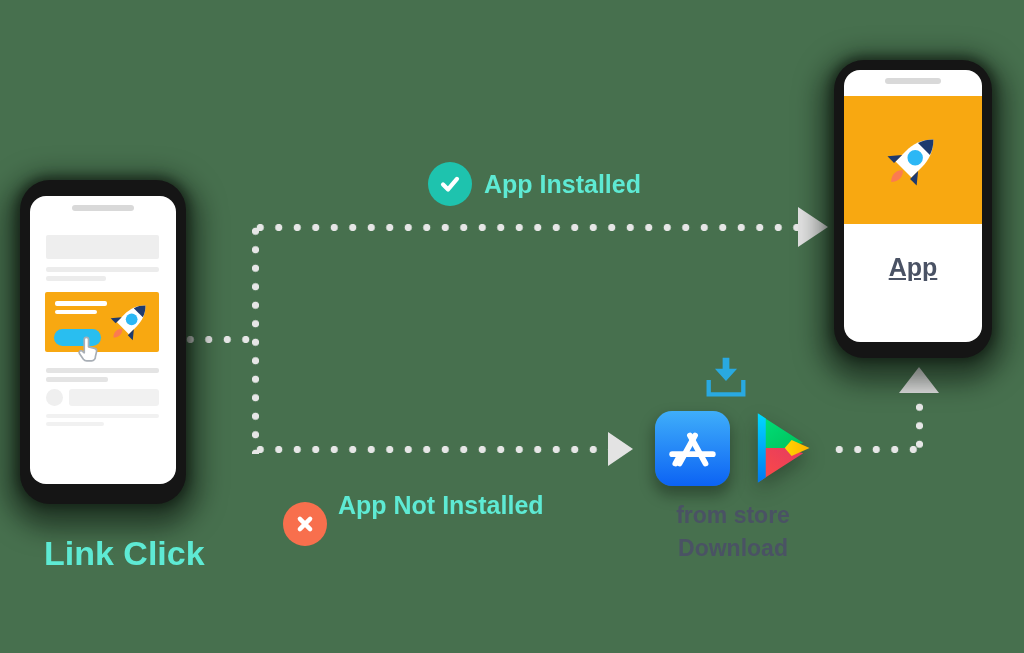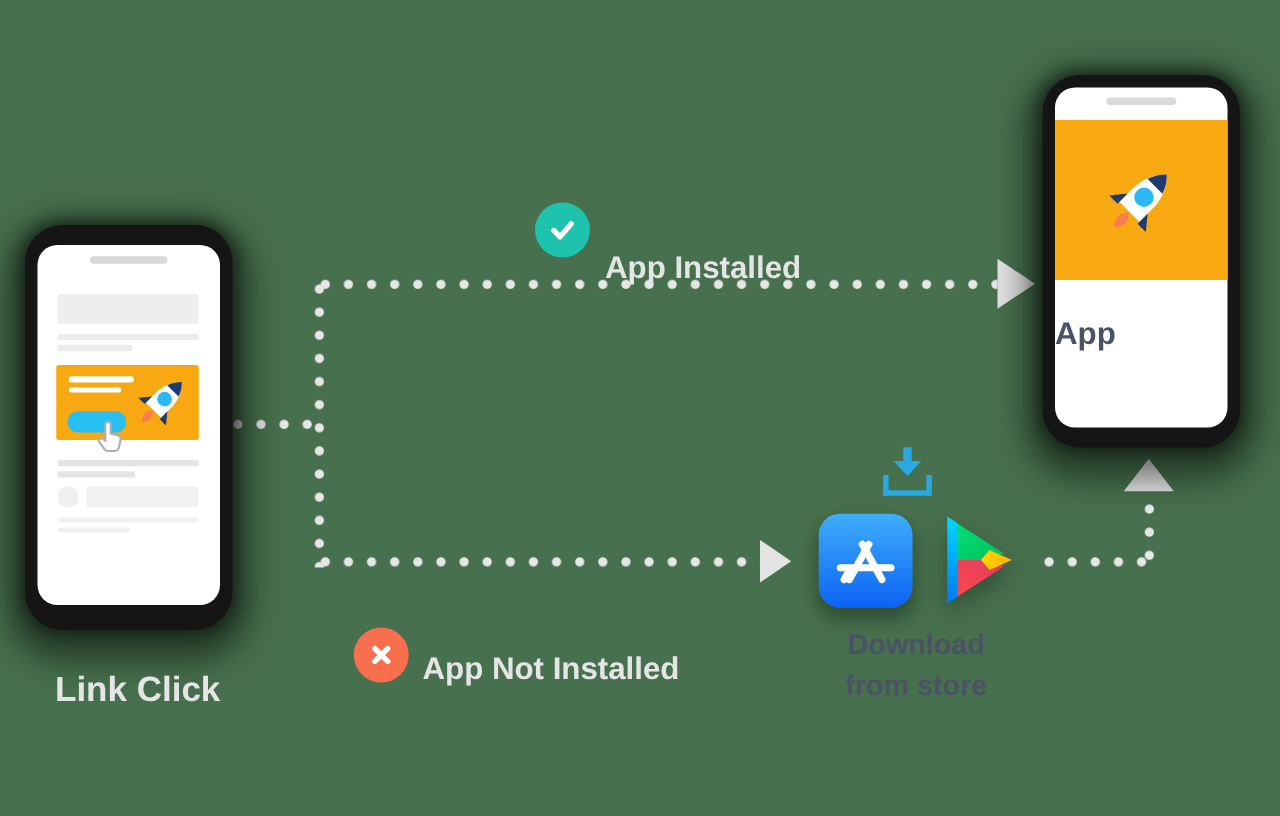--- a/index.html
+++ b/index.html
@@ -24,26 +24,26 @@
   
   #ad-card{position:absolute;left:15px;top:96px;width:114px;height:60px;background:#F8A811;border-radius:2px;}
   .card-line{position:absolute;background:#FFFFFF;border-radius:2px;}
   #ad-button{position:absolute;left:9px;top:37px;width:47px;height:17px;border-radius:9px;background:#29BEF0;}
   #card-rocket{position:absolute;right:4px;top:4px;}
   #hand-cursor{position:absolute;left:30px;top:42px;}
 
   
   #app-banner{position:absolute;left:0;top:26px;width:100%;height:128px;background:#F8A811;
               display:flex;align-items:center;justify-content:center;}
-  #app-content-text{position:absolute;left:0;top:182px;width:100%;
-                    font-size:25px;font-weight:700;color:#4A5264;line-height:31px;}
-
-  
-  .big-label{position:absolute;font-weight:700;color:#e5e5e5;font-size:25px;white-space:nowrap;margin-top:30px;}
-  #link-click-label{left:44px;top:506px;font-size:28px;}
+  #app-content-text{position:absolute;left:0;top:182px;width:100%;text-align:center;
+                    font-size:25px;font-weight:700;color:#4A5264;line-height:31px;text-decoration:underline;}
+
+  
+  .big-label{position:absolute;font-weight:700;color:#5eead4;font-size:25px;white-space:nowrap;}
+  #link-click-label{left:44px;top:534px;font-size:34px;}
   #app-installed-label{left:484px;top:170px;}
   #app-not-installed-label{left:338px;top:491px;}
   #store-caption{left:648px;top:499px;width:170px;text-align:center;font-size:23px;
                  line-height:33px;font-weight:700;color:#4A5264;position:absolute;}
   #store-caption span{display:block;}
 
   
   .badge{position:absolute;width:44px;height:44px;border-radius:50%;
          display:flex;align-items:center;justify-content:center;}
   #check-badge{left:428px;top:162px;background:#1EC3AE;}
@@ -172,22 +172,22 @@
         <stop offset="1" stop-color="#FFB300"></stop>
       </linearGradient>
   </defs>
   <polygon points="16,4 58,31 42,36 16,36" fill="url(#pg-green)"></polygon>
   <polygon points="16,68 58,41 42,36 16,36" fill="url(#pg-red)"></polygon>
   <polygon points="47,28.5 64,36 47,43.5 40.5,36" fill="url(#pg-yellow)"></polygon>
   <polygon points="15,3 22.5,8 22.5,64 15,69" fill="url(#pg-blue)"></polygon>
 </svg>
 
 <div id="store-caption">
+  <span>from store</span>
   <span>Download</span>
-  <span>from store</span>
 </div>
 
 <div class="phone" id="right-phone">
   <div class="screen" id="right-screen">
     <div class="speaker" style="top:8px;width:56px;height:6px;"></div>
     <div id="app-banner">
       <svg width="66" height="66" viewBox="0 0 64 64">
         <g transform="rotate(45 32 32)">
           <path d="M32 4 C40 12 43 21 43 31 L43 45 L21 45 L21 31 C21 21 24 12 32 4 Z" fill="#FFFFFF"></path>
           <path d="M32 4 C36 8 38.6 12 40.2 17 L23.8 17 C25.4 12 28 8 32 4 Z" fill="#1E3A6E"></path>

